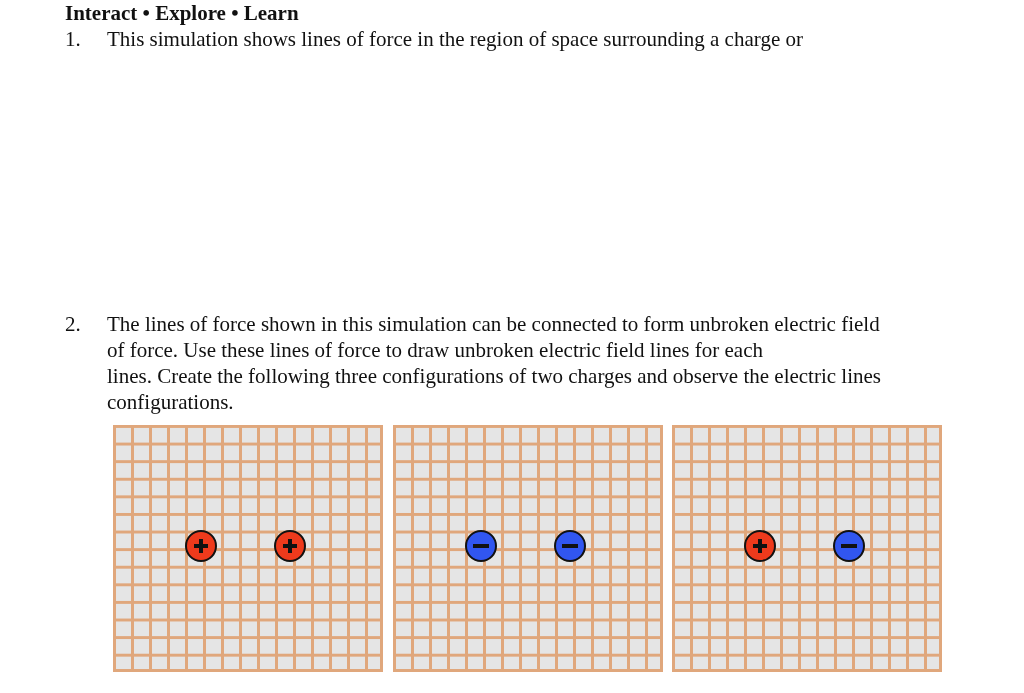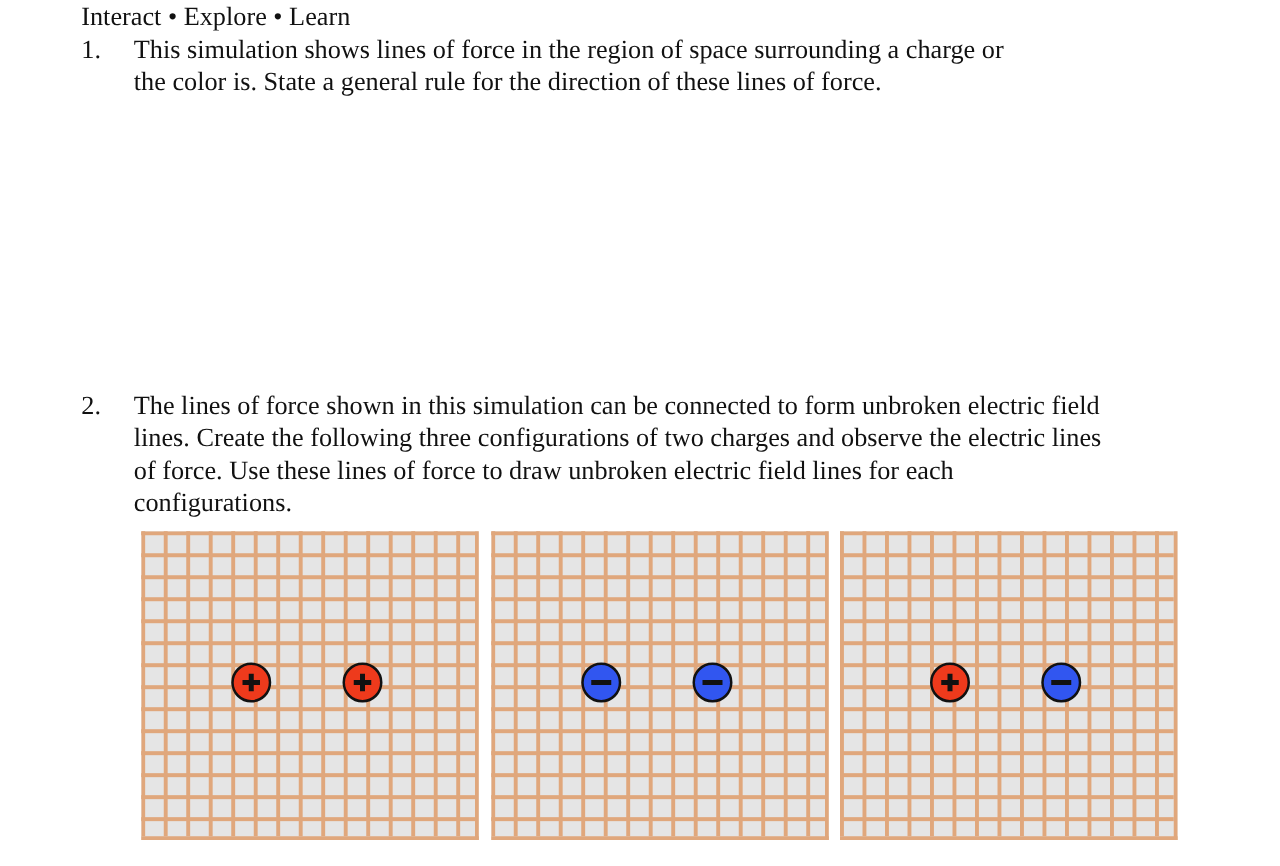--- a/index.html
+++ b/index.html
@@ -1,18 +1,18 @@
 <!DOCTYPE html>
 <html><head>
 <meta charset="utf-8">
 <style>
   html, body { margin: 0; padding: 0; background: #ffffff; }
   body { width: 1024px; height: 693px; position: relative; overflow: hidden;
          font-family: "Liberation Serif", "DejaVu Serif", serif; color: #111; }
-  .title { position: absolute; left: 65px; top: 0px; font-size: 21px; font-weight: normal; line-height: 26px; }
+  .title { position: absolute; left: 65px; top: 0px; font-size: 21px; font-weight: bold; line-height: 26px; }
   .q { position: absolute; left: 65px; font-size: 21px; line-height: 26px; }
   .q .num { position: absolute; left: 0; top: 0; }
   .q .body { position: absolute; left: 42px; top: 0; white-space: nowrap; }
   .q .body div { height: 26px; }
   #q1 { top: 26px; width: 900px; }
   #q2 { top: 311px; width: 900px; }
   .grid { position: absolute; top: 425px; width: 270px; height: 247px;
           box-sizing: border-box;
           background-color: #e5e5e5;
           background-image:
@@ -30,30 +30,29 @@
 </style>
 </head>
 <body>
 
 <div class="title">Interact • Explore • Learn</div>
 
 <div class="q" id="q1">
   <span class="num">1.</span>
   <div class="body">
     <div>This simulation shows lines of force in the region of space surrounding a charge or</div>
-    <div>the color is.  State a general rule for the direction of these lines of force.</div>
   </div>
 </div>
 
 <div class="q" id="q2">
   <span class="num">2.</span>
   <div class="body">
     <div>The lines of force shown in this simulation can be connected to form unbroken electric field</div>
+    <div>of force. Use these lines of force to draw unbroken electric field lines for each</div>
     <div>lines. Create the following three configurations of two charges and observe the electric lines</div>
-    <div>of force. Use these lines of force to draw unbroken electric field lines for each</div>
     <div>configurations.</div>
   </div>
 </div>
 
 <div class="grid" style="left:113px;">
   <div class="charge pos" style="left:72px; top:105px;">
     <span class="h"></span>
       <span class="v"></span>
   </div>
   <div class="charge pos" style="left:161px; top:105px;">

